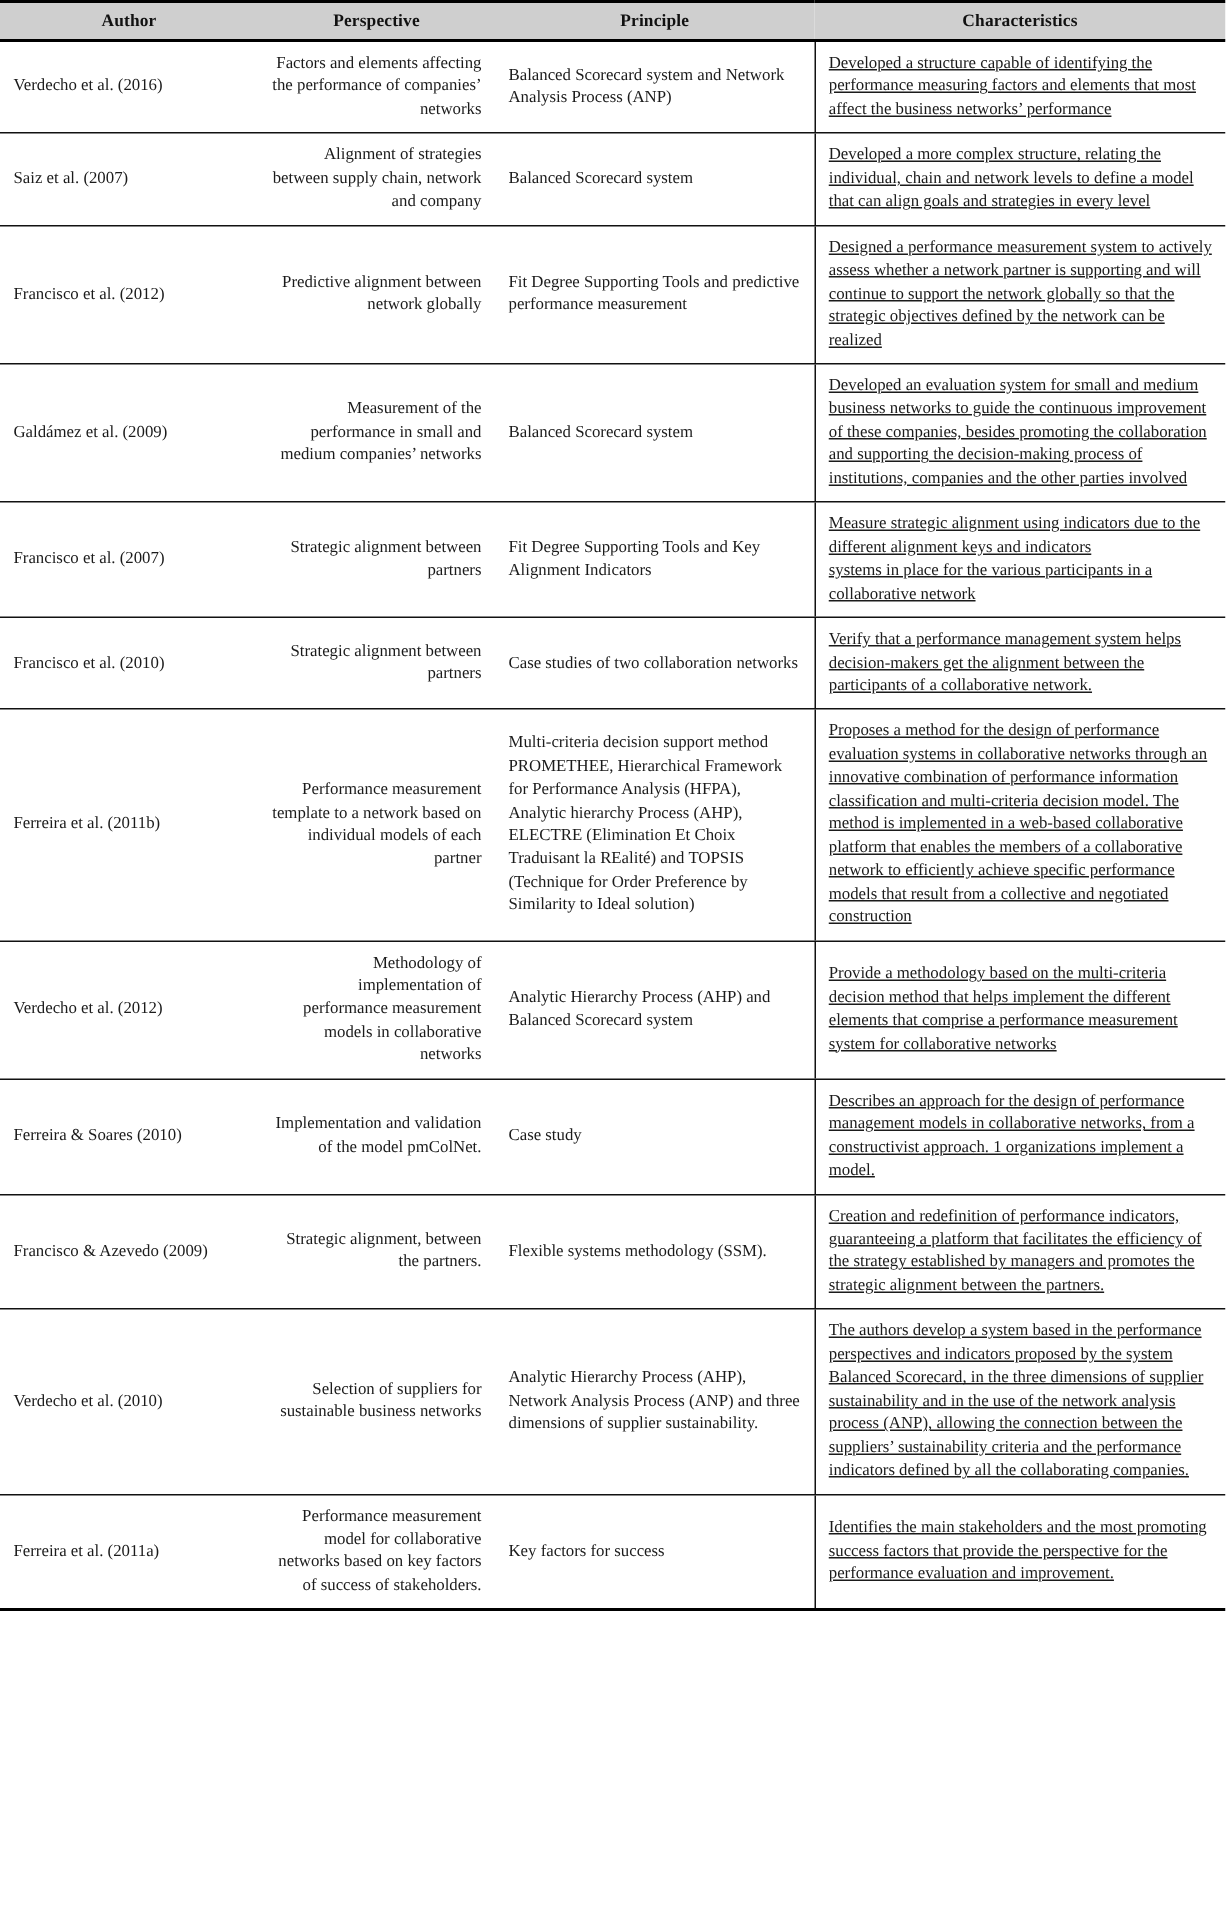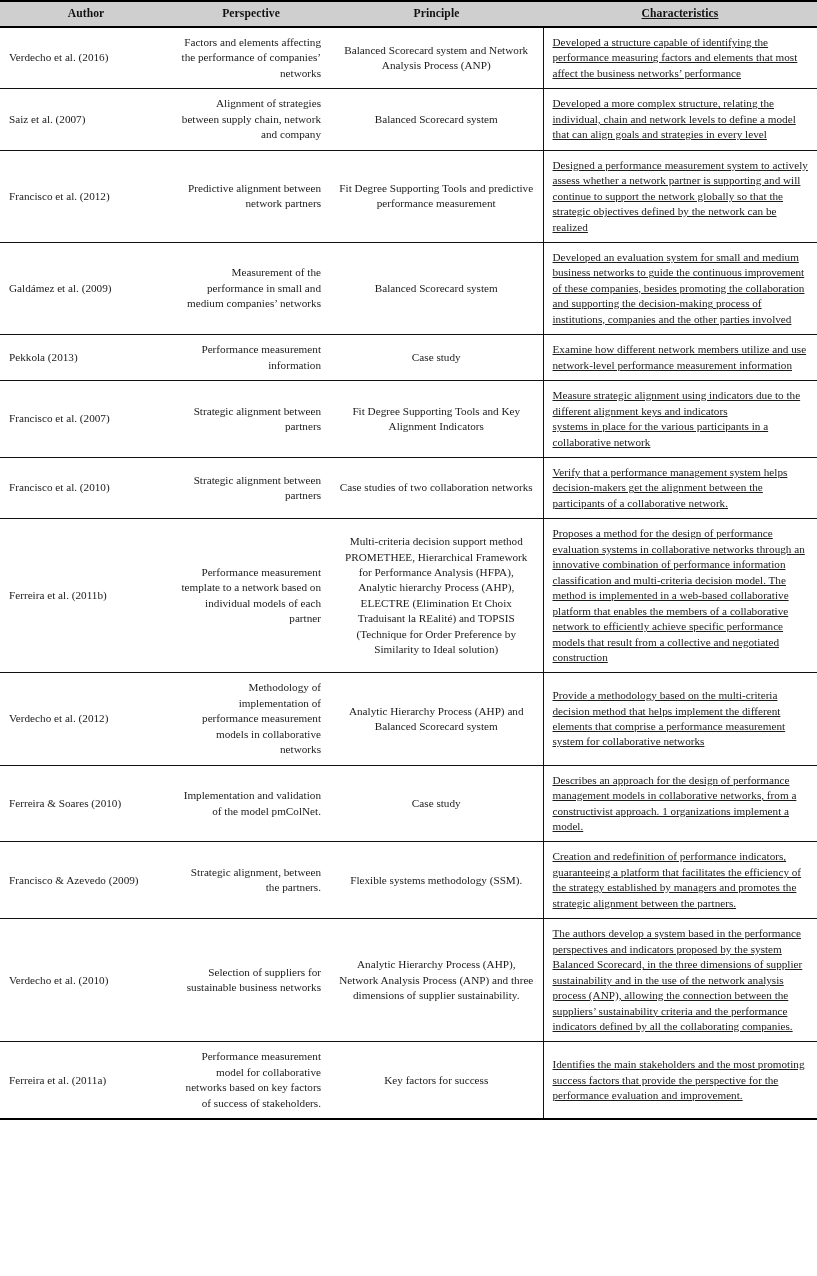--- a/index.html
+++ b/index.html
@@ -48,28 +48,28 @@
   col.c-author { width: 172px; }
   col.c-perspective { width: 158px; }
   col.c-principle { width: 213px; }
   col.c-characteristics { width: 274px; }
 
   td.author {
     text-align: left;
     padding-left: 12px;
   }
   td.perspective { text-align: right; }
-  td.principle { text-align: center; }
+  td.principle { text-align: left; }
   td.characteristics {
     text-align: left;
     border-left: 1.5px solid #111;
     padding-left: 10px;
     text-decoration: underline;
   }
-  thead th.characteristics { border-left: none; text-decoration: underline; }
+  thead th.characteristics { border-left: none; }
 </style>
 </head>
 <body>
 
 <div class="table-wrap">
   <table class="review-table">
     <colgroup>
       <col class="c-author">
       <col class="c-perspective">
       <col class="c-principle">
@@ -91,35 +91,29 @@
           <td class="characteristics">Developed a structure capable of identifying the performance measuring factors and elements that most affect the business networks’ performance</td>
         </tr>
         <tr>
           <td class="author">Saiz et al. (2007)</td>
           <td class="perspective">Alignment of strategies between supply chain, network and company</td>
           <td class="principle">Balanced Scorecard system</td>
           <td class="characteristics">Developed a more complex structure, relating the individual, chain and network levels to define a model that can align goals and strategies in every level</td>
         </tr>
         <tr>
           <td class="author">Francisco et al. (2012)</td>
-          <td class="perspective">Predictive alignment between network partners</td>
+          <td class="perspective">Predictive alignment between network globally</td>
           <td class="principle">Fit Degree Supporting Tools and predictive performance measurement</td>
           <td class="characteristics">Designed a performance measurement system to actively assess whether a network partner is supporting and will continue to support the network globally so that the strategic objectives defined by the network can be realized</td>
         </tr>
         <tr>
           <td class="author">Galdámez et al. (2009)</td>
           <td class="perspective">Measurement of the performance in small and medium companies’ networks</td>
           <td class="principle">Balanced Scorecard system</td>
           <td class="characteristics">Developed an evaluation system for small and medium business networks to guide the continuous improvement of these companies, besides promoting the collaboration and supporting the decision-making process of institutions, companies and the other parties involved</td>
-        </tr>
-        <tr>
-          <td class="author">Pekkola (2013)</td>
-          <td class="perspective">Performance measurement information</td>
-          <td class="principle">Case study</td>
-          <td class="characteristics">Examine how different network members utilize and use network-level performance measurement information</td>
         </tr>
         <tr>
           <td class="author">Francisco et al. (2007)</td>
           <td class="perspective">Strategic alignment between partners</td>
           <td class="principle">Fit Degree Supporting Tools and Key Alignment Indicators</td>
           <td class="characteristics">
             <div>Measure strategic alignment using indicators due to the different alignment keys and indicators</div>
             <div>systems in place for the various participants in a collaborative network</div>
           </td>
         </tr>

